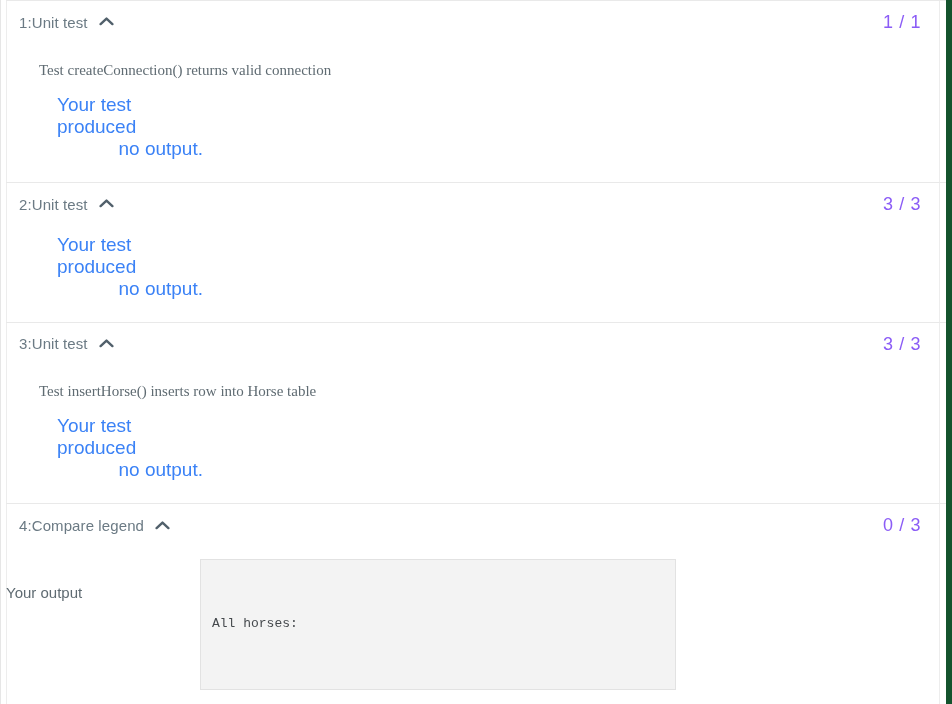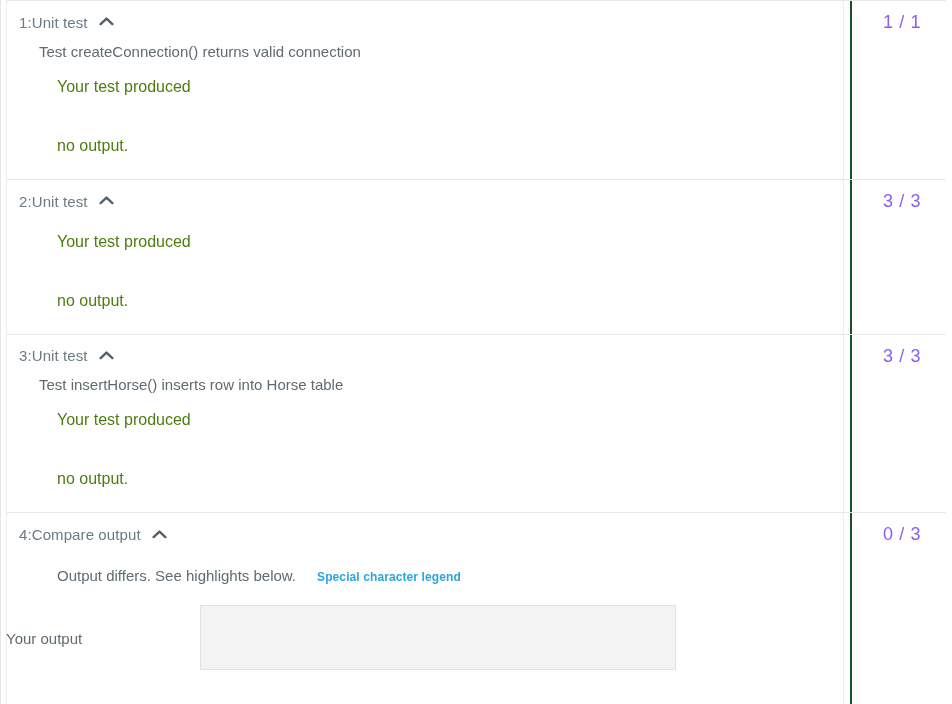--- a/index.html
+++ b/index.html
@@ -11,25 +11,25 @@
     width: 952px;
     height: 704px;
     font-family: "Liberation Sans", sans-serif;
     color: #5f6b72;
     overflow: hidden;
   }
 
   
   #panel {
     position: relative;
-    width: 852px;
+    width: 952px;
     height: 704px;
     box-sizing: border-box;
     border-left: 1px solid #e6e6e6;
-    border-right: 2px solid #14532d;
+    border-right: 6px solid #14532d;
     padding-left: 5px;
     padding-right: 8px;
   }
   #panel::before {
     content: "";
     position: absolute;
     left: 5px;
     top: 0;
     bottom: 0;
     width: 1px;
@@ -90,36 +90,36 @@
     white-space: nowrap;
   }
 
   .section-body {
     padding: 0 0 22px 0;
   }
 
   .test-desc {
     font-size: 15px;
     color: #5f6b72;
-    margin: 4px 0 0 33px;
+    margin: 22px 0 0 33px;
     line-height: 20px;
+    font-family: Liberation Serif, serif;
   }
 
   .no-output {
     margin: 14px 0 0 51px;
-    font-size: 16px;
-    color: #4d7c0f;
+    font-size: 19px;
+    color: #3b82f6;
     line-height: 22px;
     width: 150px;
   }
   .no-output .ln2 {
     display: block;
-    text-align: left;
+    text-align: right;
     padding-right: 4px;
-    margin-top: 37px;
   }
 
   
   .diff-msg-row {
     margin: 16px 0 0 51px;
     line-height: 20px;
     white-space: nowrap;
   }
   .diff-msg {
     font-size: 15px;
@@ -228,36 +228,34 @@
         <div class="test-desc">Test insertHorse() inserts row into Horse table</div>
         <div class="no-output">
           <span>Your test produced</span>
           <span class="ln2">no output.</span>
         </div>
       </div>
     </div>
 
     <div class="test-section">
       <div class="section-head">
-        <span class="section-title">4:Compare output</span>
+        <span class="section-title">4:Compare legend</span>
         <span class="chevron">
           <svg width="15" height="11" viewBox="0 0 15 11" aria-hidden="true">
             <path d="M1.6 8.1 L7.5 2.6 L13.4 8.1" fill="none" stroke="#51606b" stroke-width="2.4" stroke-linecap="round" stroke-linejoin="round"></path>
           </svg>
         </span>
         <span class="score">0 / 3</span>
       </div>
       <div class="section-body">
-        <div class="diff-msg-row">
-          <span class="diff-msg">Output differs. See highlights below.</span><a class="legend-link">Special character legend</a>
-        </div>
 
         <div class="io-row">
           <div class="io-label">Your output</div>
           <div class="io-box">
+            <span class="line">All horses:</span>
           </div>
         </div>
 
       </div>
     </div>
 
   </div>
 </div>
 
 </body></html>

